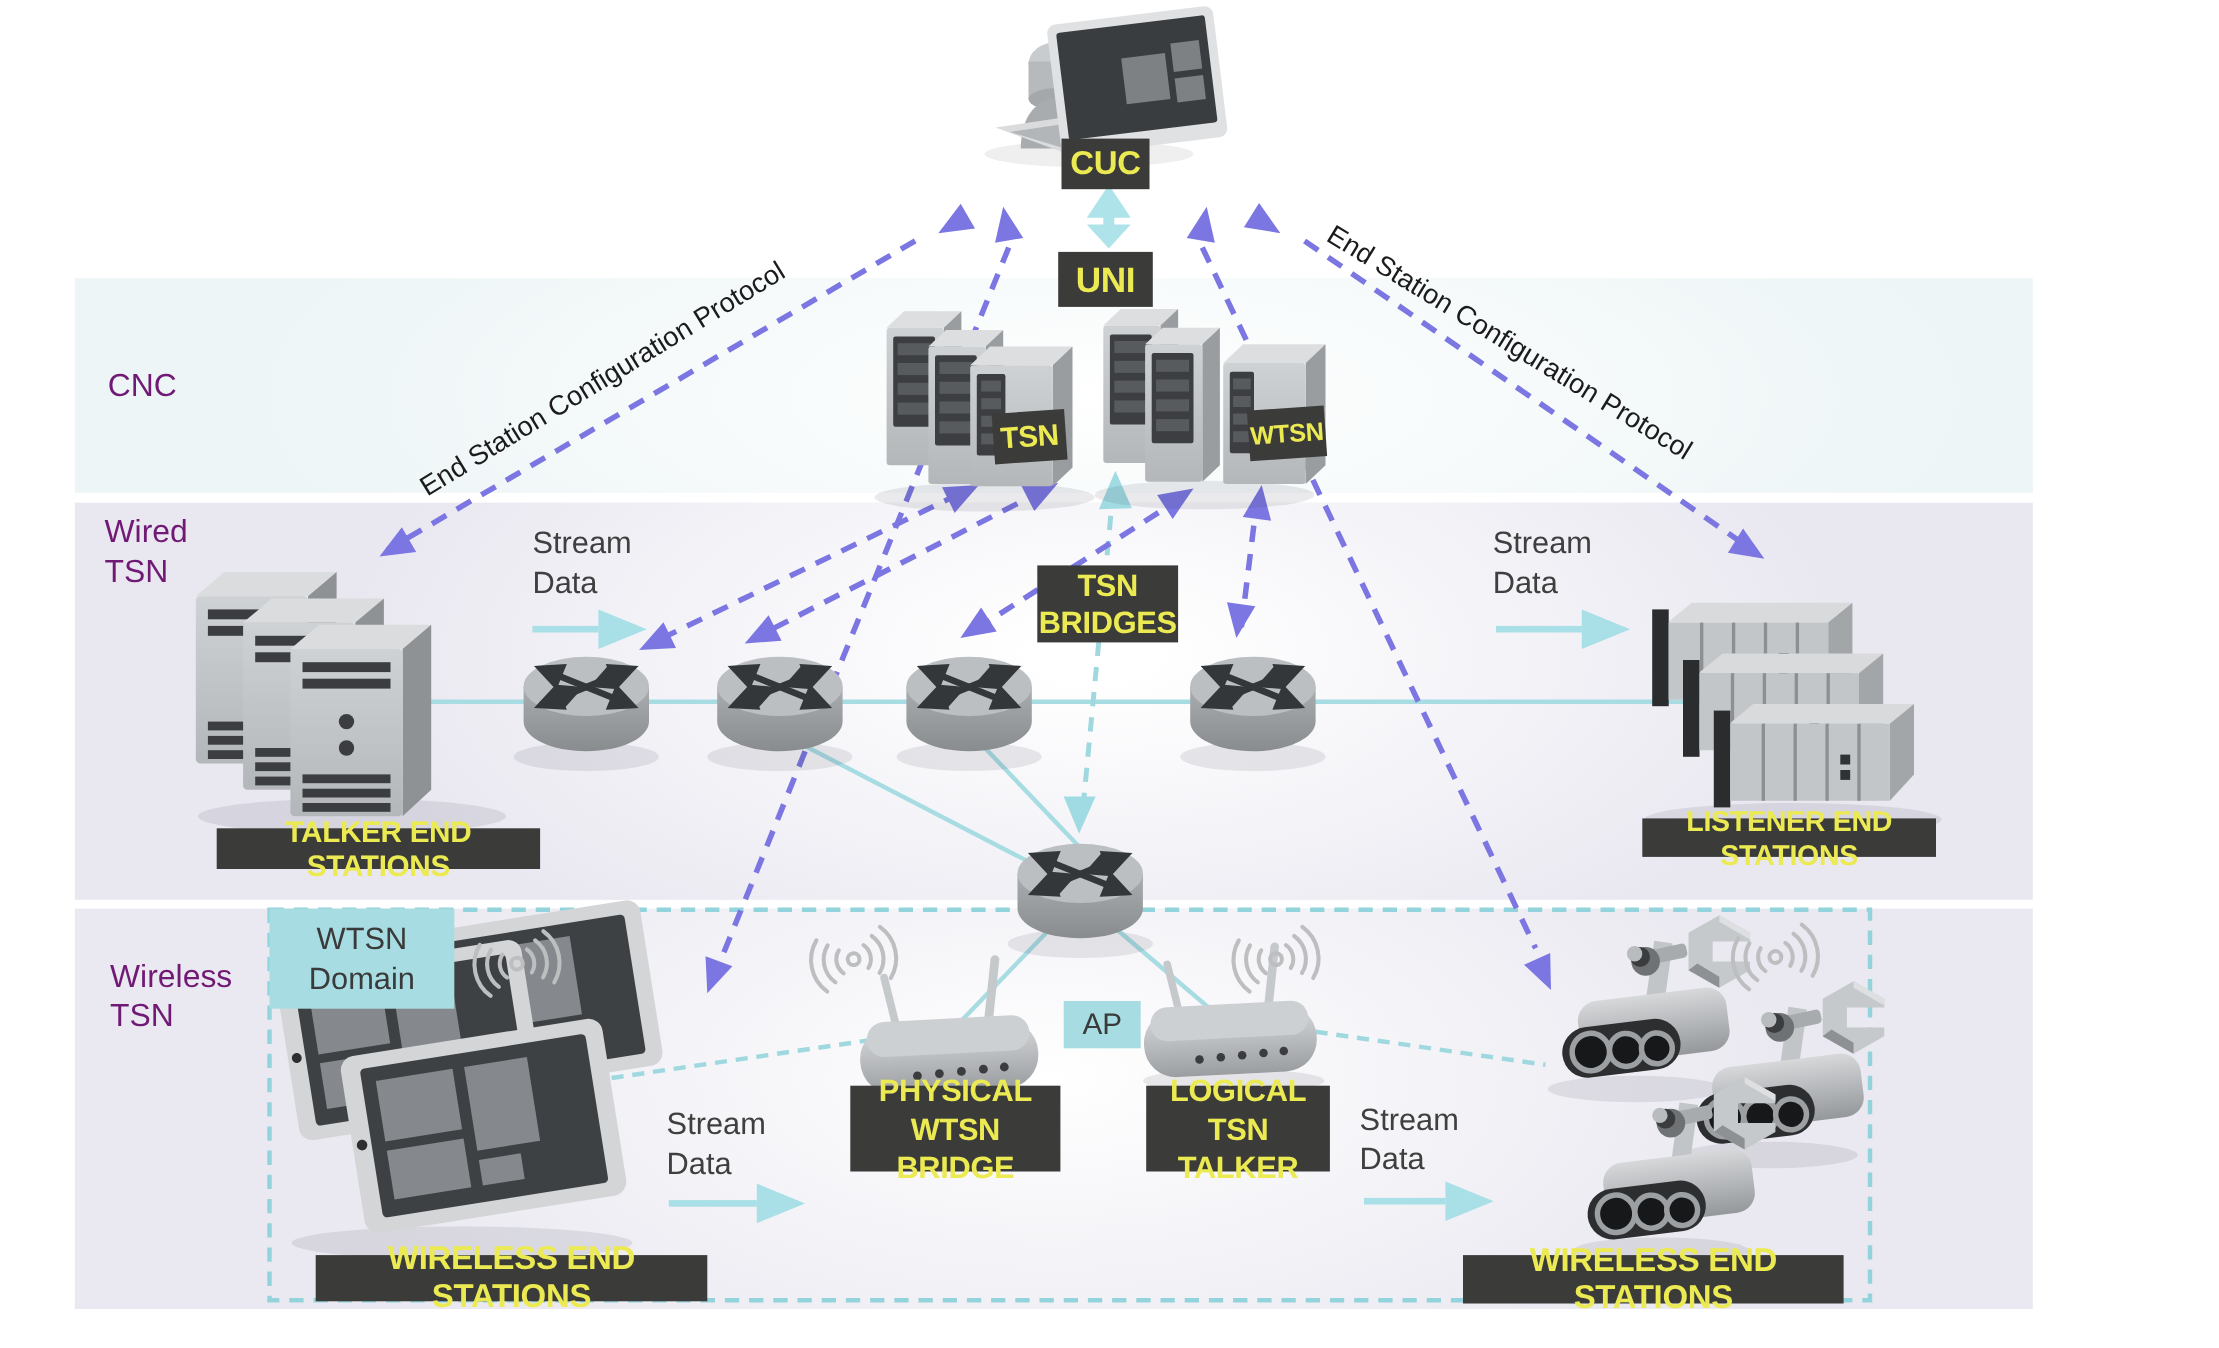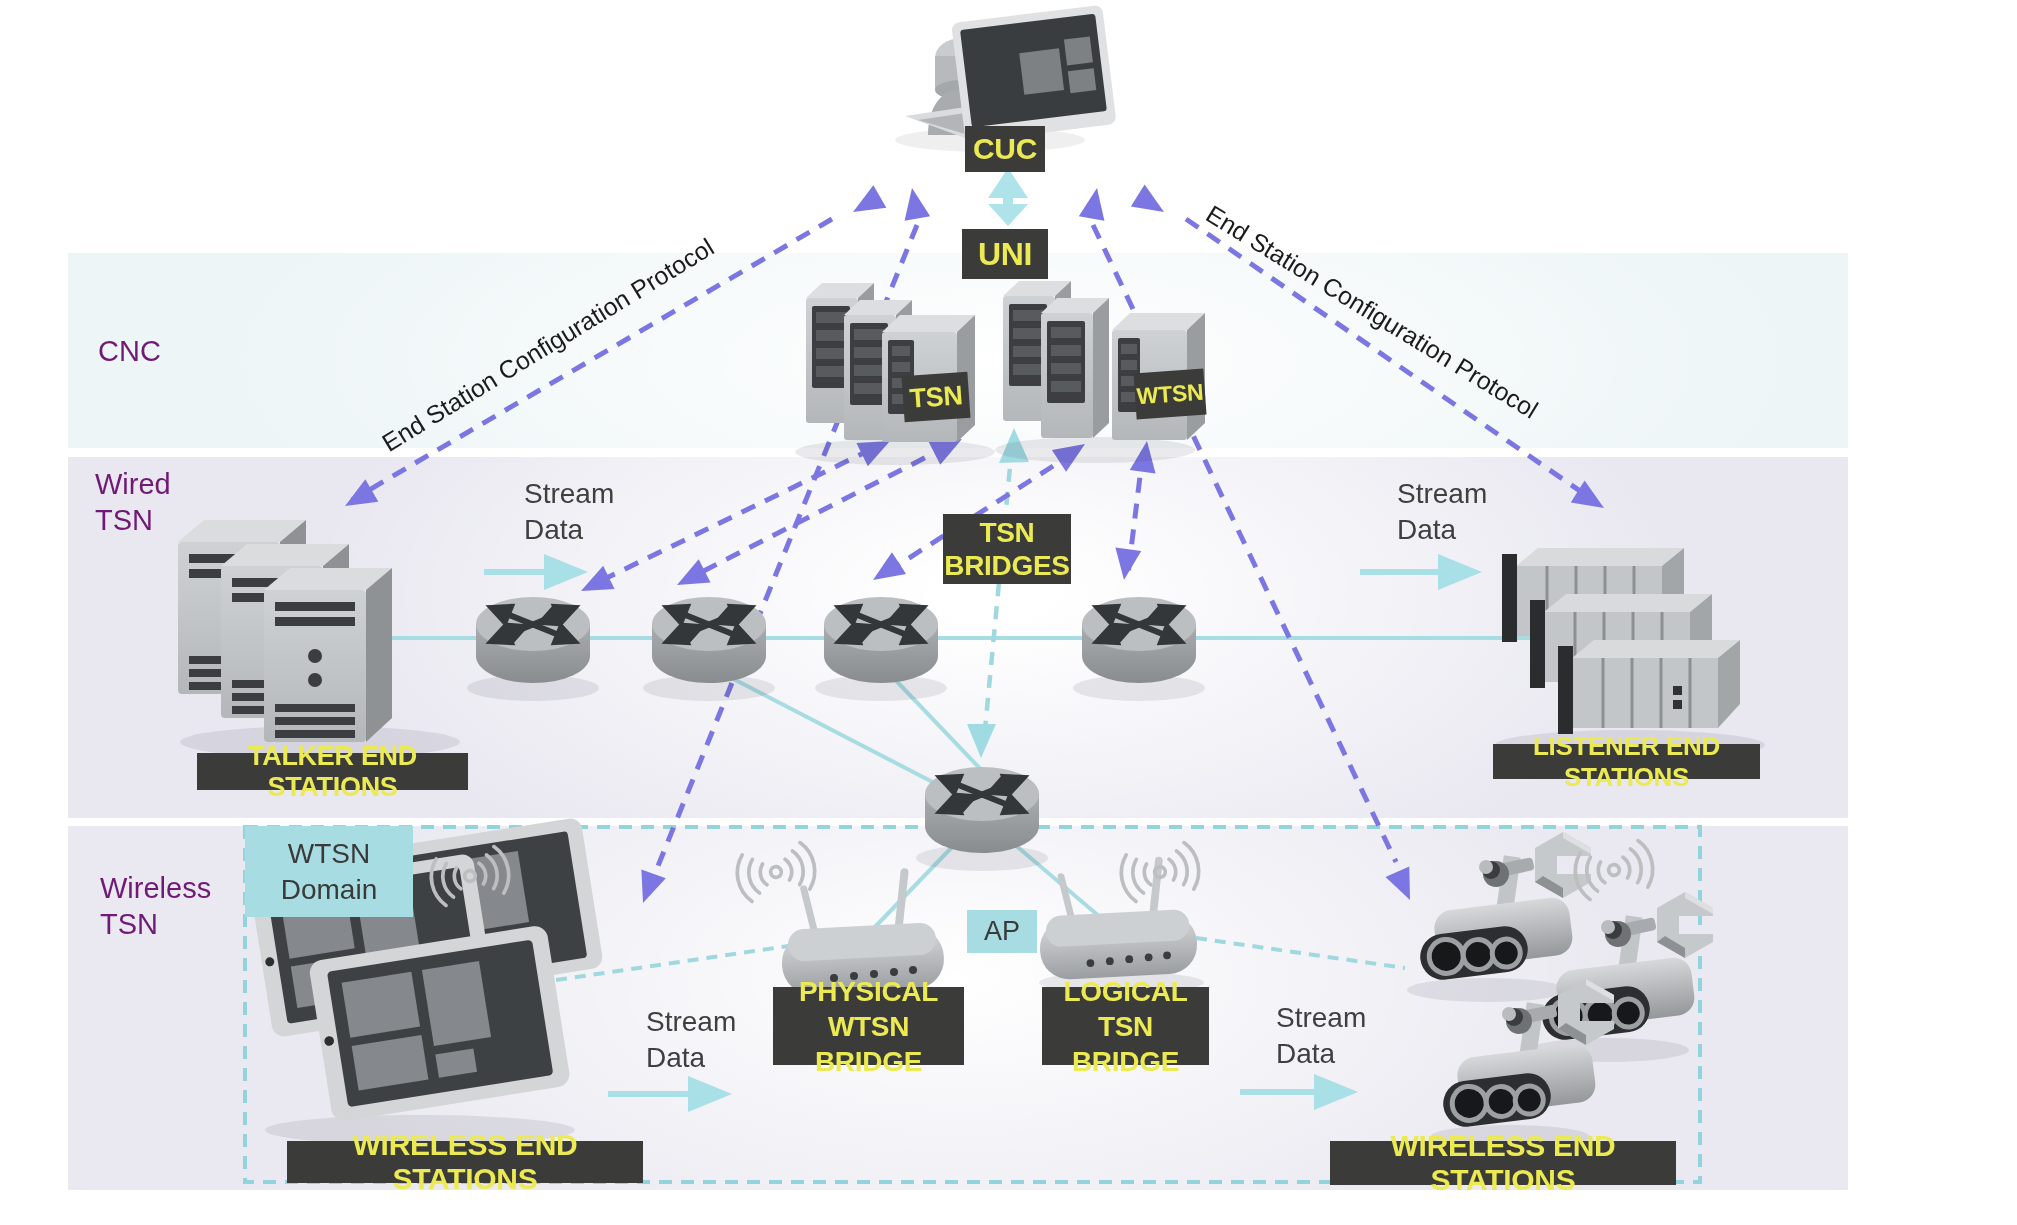--- a/index.html
+++ b/index.html
@@ -7,21 +7,21 @@
     position:relative; width:2017px; height:1225px; overflow:hidden;
     background:#ffffff; font-family:"Liberation Sans", sans-serif;
   }
   .band { position:absolute; }
   #band-cnc      { background: radial-gradient(ellipse 58% 170% at 53% 55%, #ffffff 0%, rgba(255,255,255,0) 78%), #edf5f6; }
   #band-wired    { background: radial-gradient(ellipse 52% 120% at 52% 38%, #ffffff 6%, rgba(255,255,255,0) 74%), #e9e8f1; }
   #band-wireless { background: radial-gradient(ellipse 52% 120% at 50% 42%, #ffffff 0%, rgba(255,255,255,0) 72%), #eae9f1; }
   .band-label { position:absolute; color:#701a75; font-size:29px; font-weight:500; line-height:36px; letter-spacing:0; }
   .band-label span { display:block; }
   .stream { position:absolute; color:#3f3f3f; font-size:28px; font-weight:500; line-height:36px; }
-  .stream span { display:block;margin-left:40px; }
+  .stream span { display:block; }
   .tag {
     position:absolute; background:#3b3b3a; color:#ecea52; font-weight:700;
     display:flex; flex-direction:column; align-items:center; justify-content:center;
     text-align:center; letter-spacing:-0.3px; z-index:8;
   }
   .tag span { display:block; }
   .tealbox {
     position:absolute; background:#a7dde2; color:#3a3a3a; font-weight:500;
     display:flex; flex-direction:column; align-items:center; justify-content:center;
     text-align:center; z-index:8;
@@ -385,33 +385,33 @@
   <div class="tag" style="left:903px; top:374px; width:66px; height:46px; font-size:27px; transform:rotate(-4deg);">
     <span>TSN</span>
   </div>
   <div class="tag" style="left:1135px; top:371px; width:70px; height:46px; font-size:23px; transform:rotate(-4deg);">
     <span>WTSN</span>
   </div>
   <div class="tag" style="left:943px; top:514px; width:128px; height:70px; font-size:28px; line-height:33px;">
     <span>TSN</span>
     <span>BRIDGES</span>
   </div>
-  <div class="tag" style="left:197px; top:753px; width:271px; height:37px; font-size:27px;">
+  <div class="tag" style="left:197px; top:753px; width:294px; height:37px; font-size:27px;">
     <span>TALKER END STATIONS</span>
   </div>
   <div class="tag" style="left:1493px; top:744px; width:267px; height:35px; font-size:26px;">
     <span>LISTENER END STATIONS</span>
   </div>
   <div class="tag" style="left:773px; top:987px; width:191px; height:78px; font-size:28px; line-height:35px;">
     <span>PHYSICAL</span>
     <span>WTSN BRIDGE</span>
   </div>
   <div class="tag" style="left:1042px; top:987px; width:167px; height:78px; font-size:28px; line-height:35px;">
     <span>LOGICAL</span>
-    <span>TSN BRIDGE</span>
+    <span>TSN TALKER</span>
   </div>
   <div class="tag" style="left:287px; top:1141px; width:356px; height:42px; font-size:30px;">
     <span>WIRELESS END STATIONS</span>
   </div>
   <div class="tag" style="left:1330px; top:1141px; width:346px; height:44px; font-size:30px;">
     <span>WIRELESS END STATIONS</span>
   </div>
 
   <div class="tealbox" style="left:245px; top:826px; width:168px; height:91px; font-size:28px; line-height:36px;">
     <span>WTSN</span>

